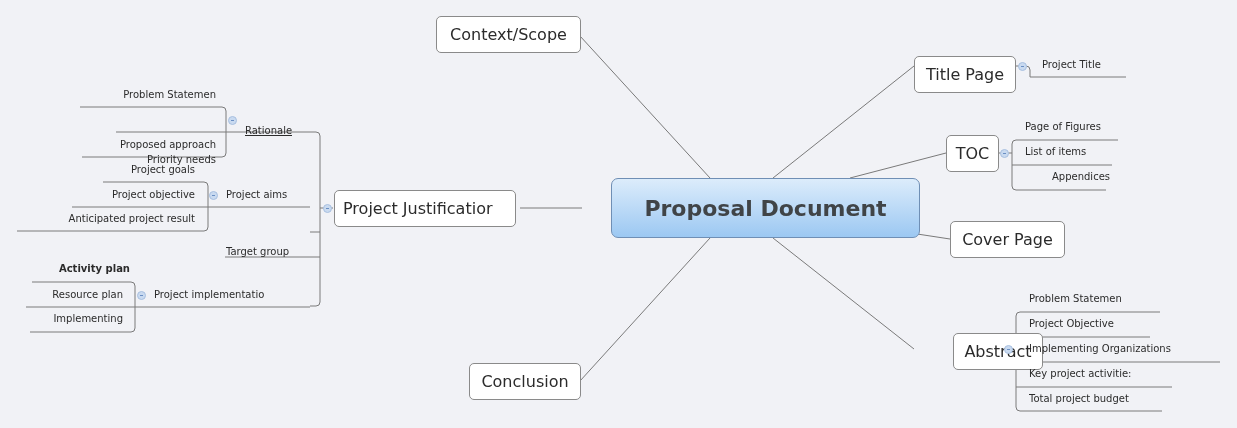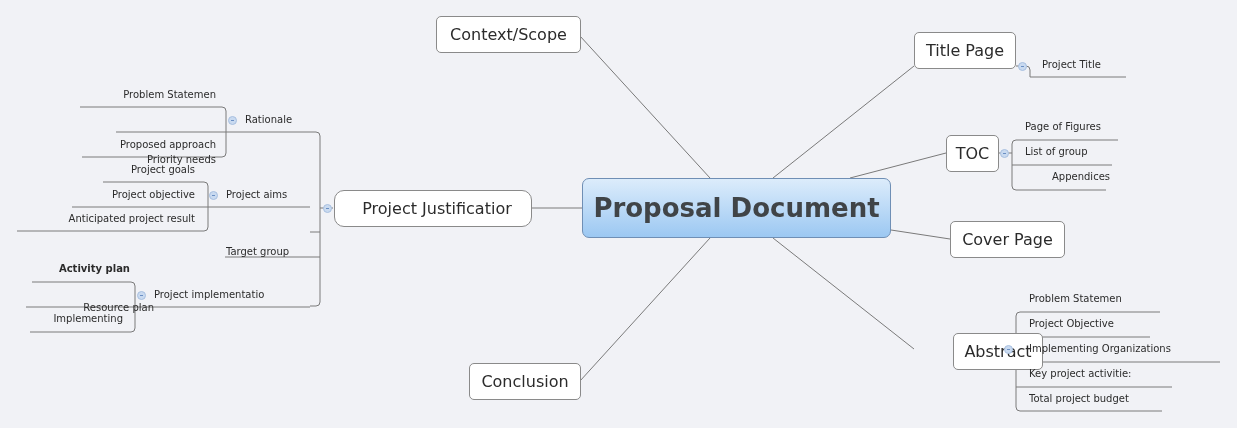--- a/index.html
+++ b/index.html
@@ -1,19 +1,19 @@
 <!DOCTYPE html>
 <html><head>
 <meta charset="utf-8">
 <style>
   html,body{margin:0;padding:0;}
   body{width:1237px;height:428px;background:#f1f2f6;position:relative;overflow:hidden;font-family:"DejaVu Sans","Liberation Sans",sans-serif;color:#2b2b2b;}
   svg.lines{position:absolute;left:0;top:0;width:1237px;height:428px;}
   .node{position:absolute;box-sizing:border-box;background:#fff;border:1px solid #8a8a8a;border-radius:5px;font-size:16px;display:flex;align-items:center;justify-content:center;white-space:nowrap;overflow:hidden;cursor:pointer;}
-  .root{position:absolute;box-sizing:border-box;left:582px;top:178px;width:309px;height:60px;border:1px solid #6f8fb5;border-radius:7px;background:linear-gradient(#dcecfb,#9cc8f2);font-weight:bold;font-size:26px;color:#404447;display:flex;align-items:center;justify-content:center;cursor:pointer;}
+  .root{position:absolute;box-sizing:border-box;left:611px;top:178px;width:309px;height:60px;border:1px solid #6f8fb5;border-radius:7px;background:linear-gradient(#dcecfb,#9cc8f2);font-weight:bold;font-size:22px;color:#404447;display:flex;align-items:center;justify-content:center;cursor:pointer;}
   .leaf{position:absolute;font-size:10px;white-space:nowrap;overflow:hidden;height:22px;line-height:22px;cursor:pointer;}
   .leaf.r{text-align:right;}
   .col{position:absolute;width:9px;height:9px;border-radius:50%;background:#c9daf0;border:1px solid #a8c0e0;box-sizing:border-box;}
   .col::after{content:"";position:absolute;left:2px;top:3px;width:3px;height:1px;background:#6a8fc4;}
 </style>
 </head>
 <body>
 
 <svg class="lines">
   <g stroke="#7a7a7a" stroke-width="1" fill="none">
@@ -54,67 +54,67 @@
   </g>
 </svg>
 
 <div class="root">
     <span>Proposal Document</span>
   </div>
 
 <div class="node" style="left:436px;top:16px;width:145px;height:37px;">
     <span>Context/Scope</span>
   </div>
-<div class="node" style="left:334px;top:190px;width:198px;height:37px;justify-content:center;padding-left:8px;border-radius:10px;">
+<div class="node" style="left:334px;top:190px;width:182px;height:37px;justify-content:flex-start;padding-left:8px;">
     <span>Project Justificatior</span>
   </div>
 <div class="node" style="left:469px;top:363px;width:112px;height:37px;">
     <span>Conclusion</span>
   </div>
-<div class="node" style="left:914px;top:32px;width:102px;height:37px;">
+<div class="node" style="left:914px;top:56px;width:102px;height:37px;">
     <span>Title Page</span>
   </div>
 <div class="node" style="left:946px;top:135px;width:53px;height:37px;">
     <span>TOC</span>
   </div>
 <div class="node" style="left:950px;top:221px;width:115px;height:37px;">
     <span>Cover Page</span>
   </div>
 <div class="node" style="left:913px;top:333px;width:90px;height:37px;margin-left:40px;">
     <span>Abstract</span>
   </div>
 
 <div class="col" style="left:323px;top:204px;"></div>
 <div class="col" style="left:228px;top:116px;"></div>
 <div class="col" style="left:209px;top:191px;"></div>
 <div class="col" style="left:137px;top:291px;"></div>
 <div class="col" style="left:1018px;top:62px;"></div>
 <div class="col" style="left:1000px;top:149px;"></div>
 <div class="col" style="left:1004px;top:345px;"></div>
 
-<div class="leaf" style="left:245px;top:109px;">Rationale</div>
+<div class="leaf" style="left:245px;top:120px;text-decoration:underline;">Rationale</div>
 <div class="leaf r" style="left:80px;top:84px;width:136px;">Problem Statemen</div>
 <div class="leaf r" style="left:80px;top:109px;width:136px;margin-top:40px;">Priority needs</div>
 <div class="leaf r" style="left:80px;top:134px;width:136px;">Proposed approach</div>
 
 <div class="leaf" style="left:226px;top:184px;width:84px;">Project aims</div>
 <div class="leaf r" style="left:17px;top:159px;width:178px;">Project goals</div>
 <div class="leaf r" style="left:17px;top:184px;width:178px;">Project objective</div>
 <div class="leaf r" style="left:17px;top:208px;width:178px;">Anticipated project result</div>
 
 <div class="leaf" style="left:226px;top:241px;width:84px;">Target group</div>
 
 <div class="leaf" style="left:154px;top:284px;width:156px;">Project implementatio</div>
 <div class="leaf r" style="left:33px;top:258px;width:97px;font-weight:bold;">Activity plan</div>
-<div class="leaf r" style="left:26px;top:297px;width:97px;margin-left:31px;">Resource plan</div>
+<div class="leaf r" style="left:26px;top:284px;width:97px;">Resource plan</div>
 <div class="leaf r" style="left:26px;top:308px;width:97px;">Implementing</div>
 
 <div class="leaf" style="left:1042px;top:54px;width:84px;">Project Title</div>
 
 <div class="leaf" style="left:1025px;top:116px;width:100px;">Page of Figures</div>
-<div class="leaf" style="left:1025px;top:141px;width:90px;">List of group</div>
+<div class="leaf" style="left:1025px;top:141px;width:90px;">List of items</div>
 <div class="leaf" style="left:1025px;top:166px;width:85px;text-align:right;">Appendices</div>
 
 <div class="leaf" style="left:1029px;top:288px;width:130px;">Problem Statemen</div>
 <div class="leaf" style="left:1029px;top:313px;width:125px;">Project Objective</div>
 <div class="leaf" style="left:1029px;top:338px;width:195px;">Implementing Organizations</div>
 <div class="leaf" style="left:1029px;top:363px;width:141px;">Key project activitie:</div>
 <div class="leaf" style="left:1029px;top:388px;width:132px;">Total project budget</div>
 
 </body></html>

